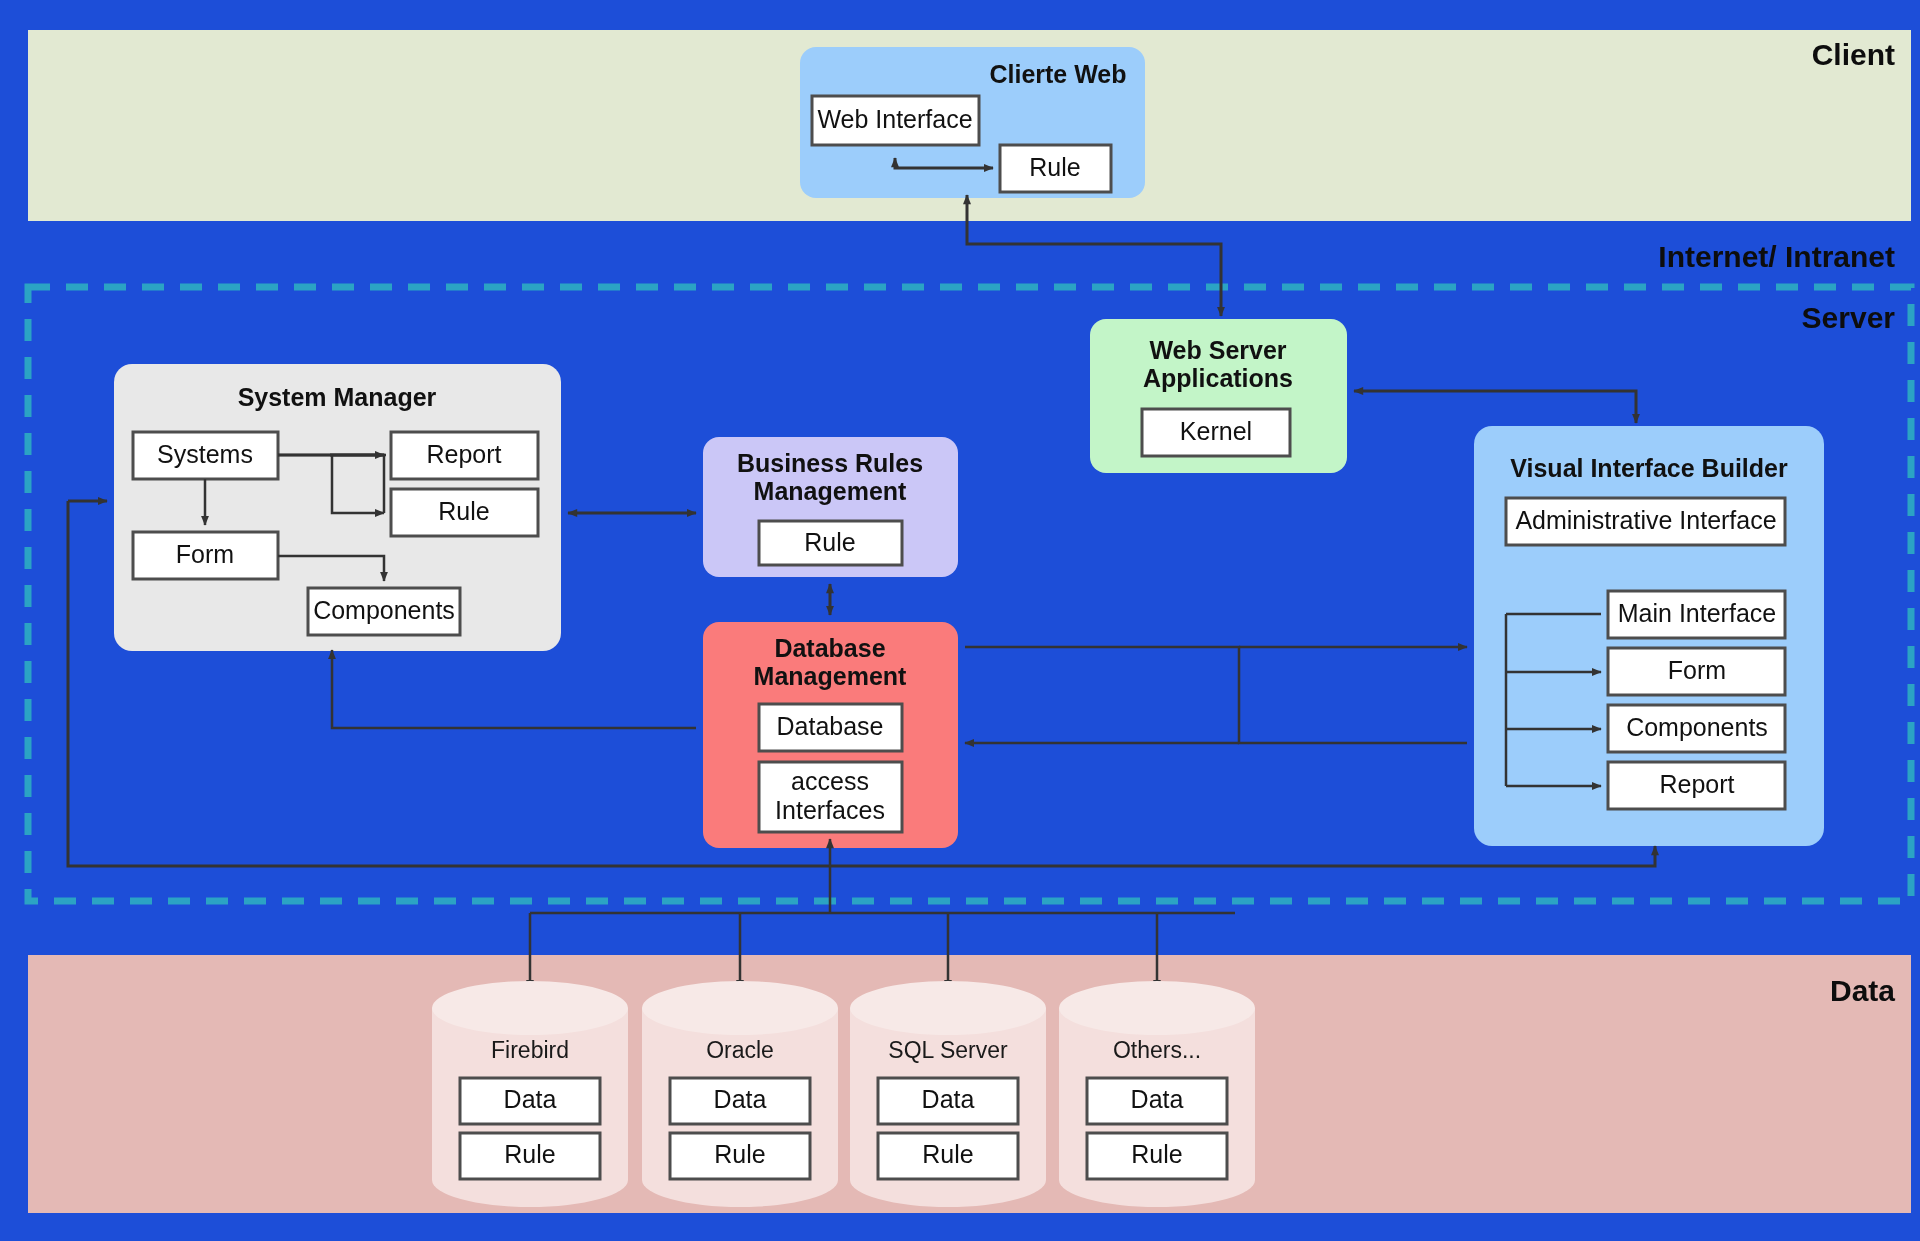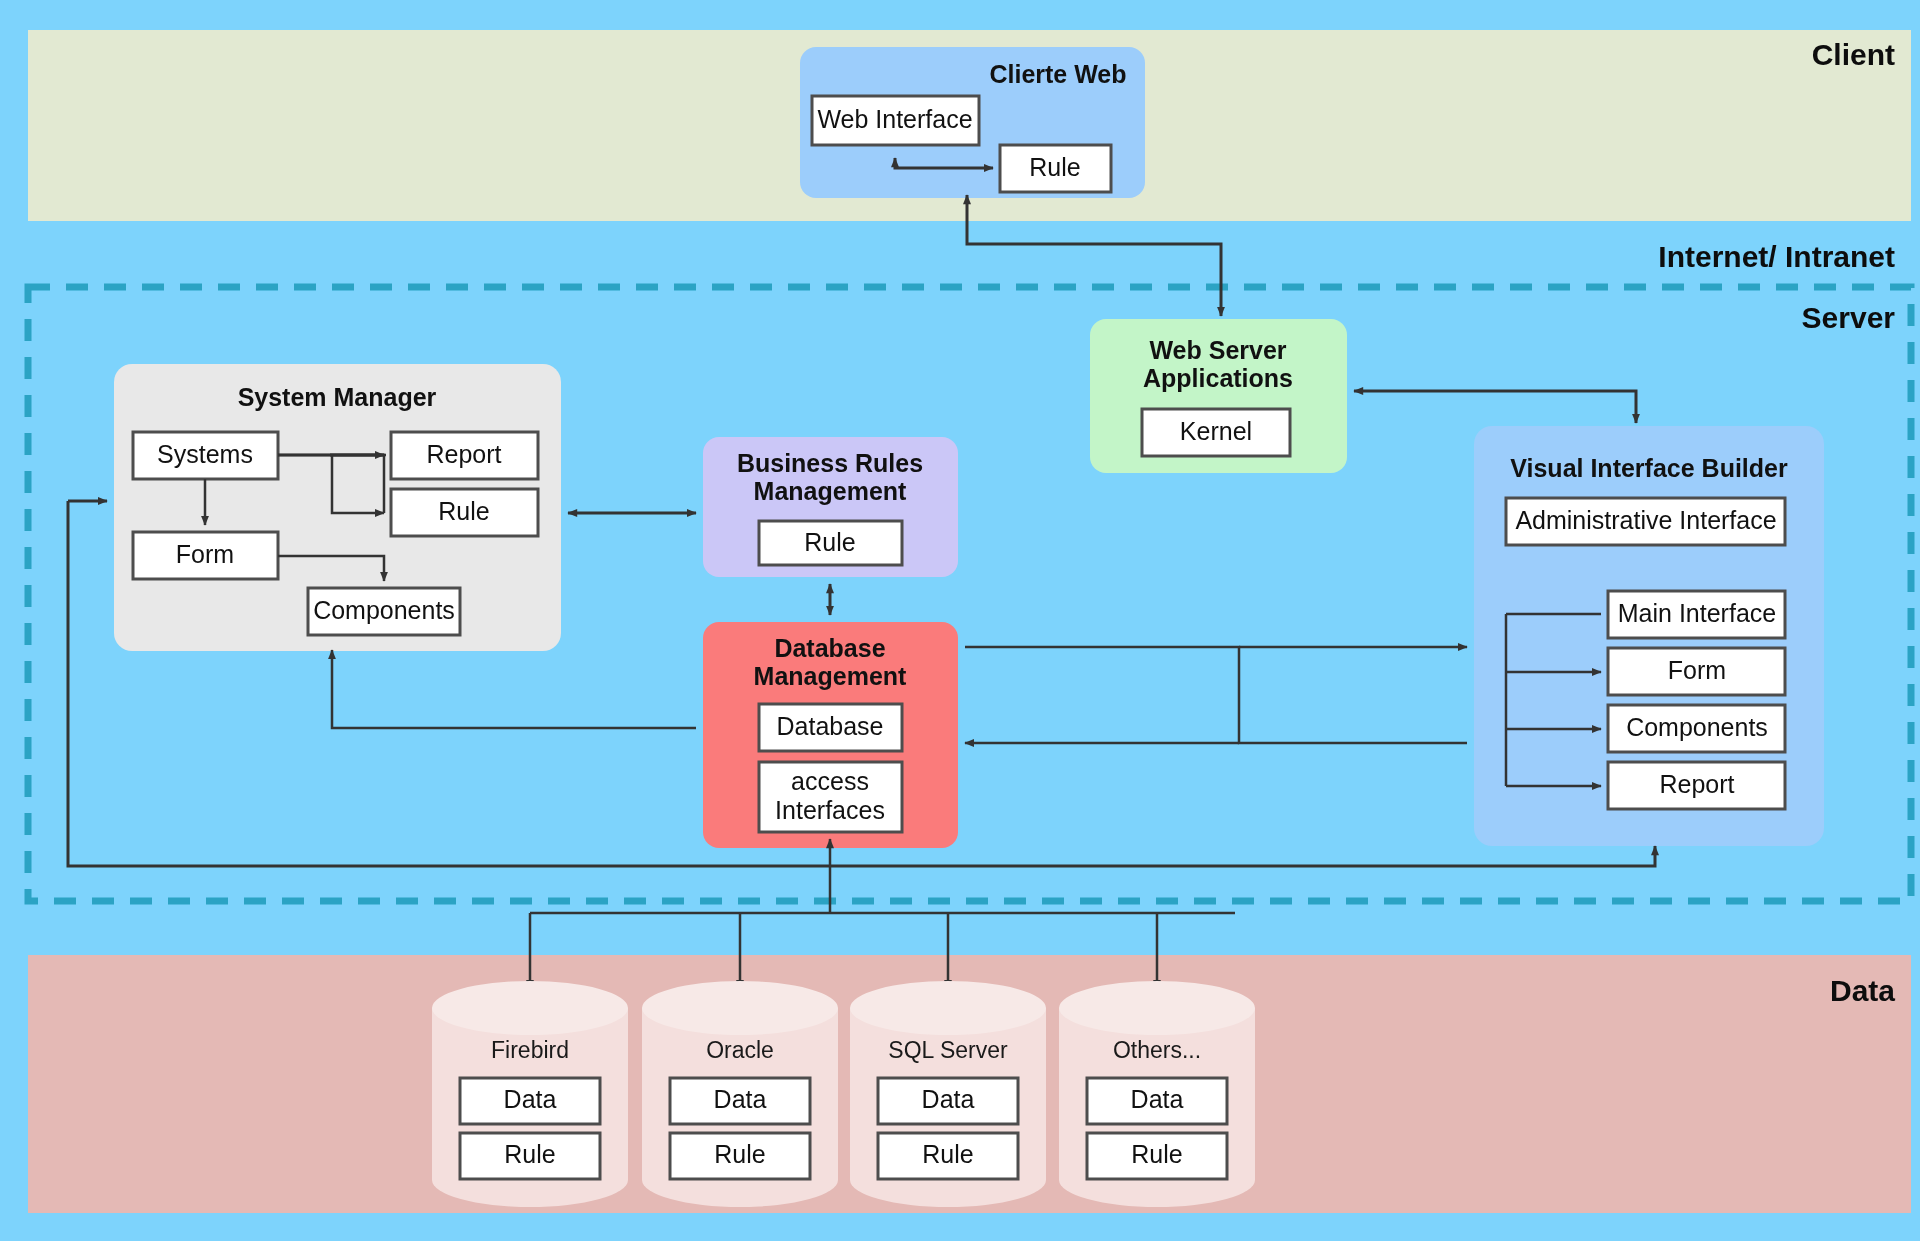--- a/index.html
+++ b/index.html
@@ -9,21 +9,21 @@
     background: #ffffff;
   }
   body {
     font-family: "Liberation Sans", sans-serif;
   }
   #diagram-root {
     position: relative;
     width: 1920px;
     height: 1241px;
     overflow: hidden;
-    background: #7dd3fc;
+    background: #1d4ed8;
   }
   svg#arch-svg {
     position: absolute;
     top: 0; left: 0;
     width: 1920px;
     height: 1241px;
     display: block;
   }
   .zone-label {
     font-size: 30px;

